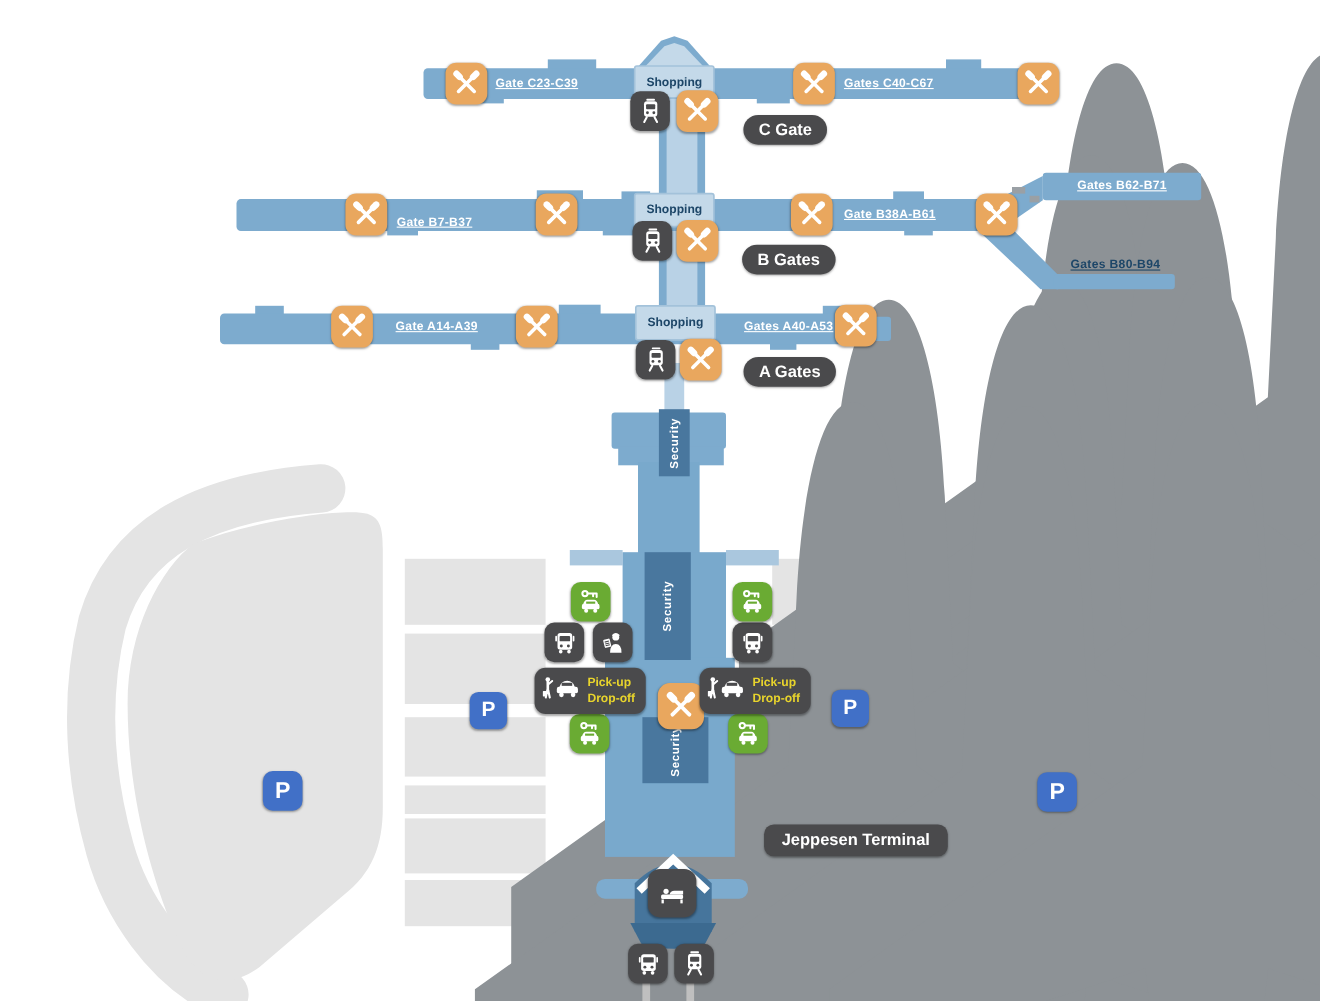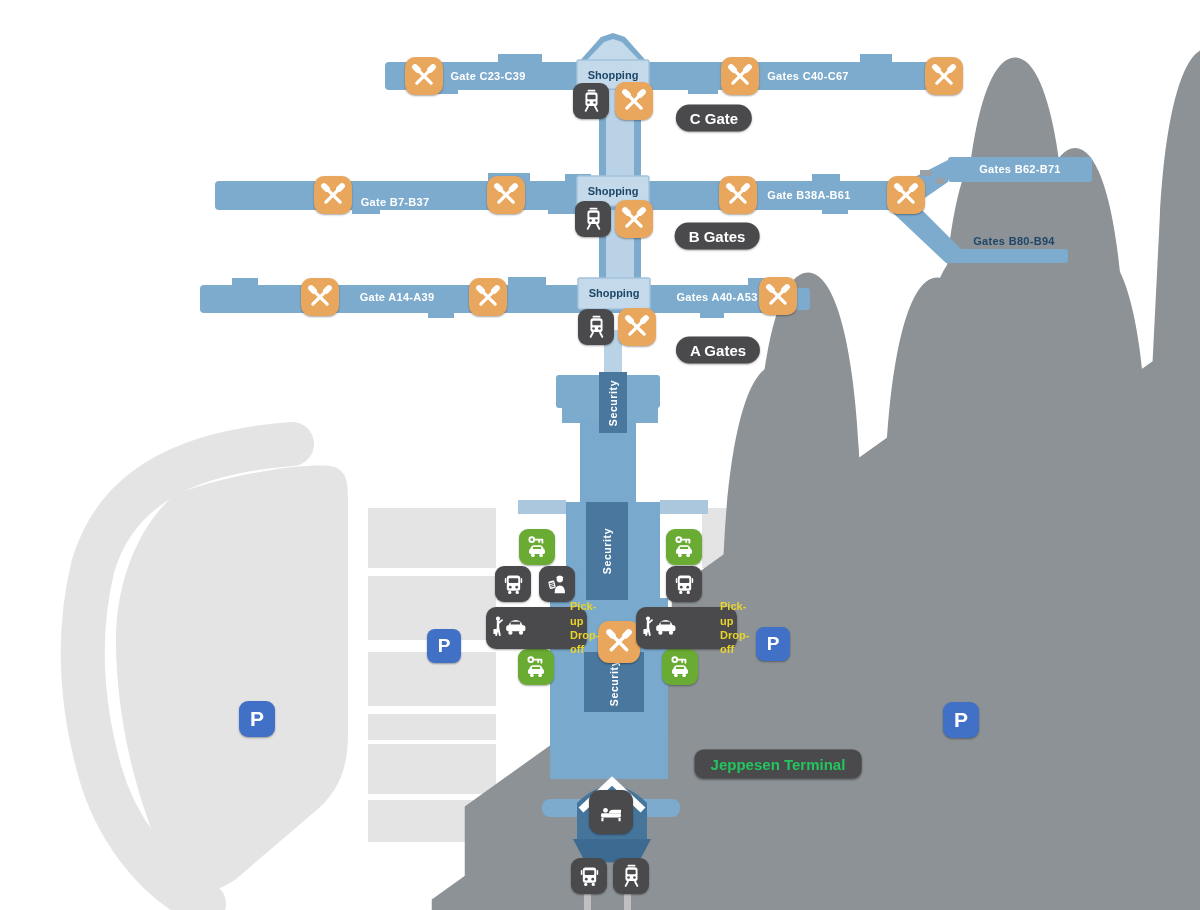--- a/index.html
+++ b/index.html
@@ -1,42 +1,42 @@
 <!DOCTYPE html>
 <html><head>
 <meta charset="utf-8">
 <style>
   html,body{margin:0;padding:0;background:#fff;}
   #map{position:relative;width:1200px;height:910px;background:#ffffff;overflow:hidden;
        font-family:"Liberation Sans",sans-serif;}
   #base{position:absolute;left:0;top:0;}
   .lbl{position:absolute;transform:translate(-50%,-50%);font:700 11px "Liberation Sans",sans-serif;
-       color:#fff;white-space:nowrap;letter-spacing:.3px;}
+       color:#fff;white-space:nowrap;letter-spacing:.3px;text-decoration:underline;}
   .lbl.navy{color:#1d4668;}
   .shoplbl{position:absolute;transform:translate(-50%,-50%);font:700 11px "Liberation Sans",sans-serif;
        color:#1d4668;white-space:nowrap;}
   .vlbl{position:absolute;color:#fff;font:700 10.5px "Liberation Sans",sans-serif;
        writing-mode:vertical-rl;transform:translate(-50%,-50%) rotate(180deg);
        letter-spacing:.6px;white-space:nowrap;}
   .gbadge{position:absolute;transform:translate(-50%,-50%);background:#4a4a4c;color:#fff;
        font:700 15px "Liberation Sans",sans-serif;padding:5px 14px;border-radius:14px;
        white-space:nowrap;box-shadow:0 1px 2px rgba(0,0,0,.35);}
-  .jbadge{position:absolute;transform:translate(-50%,-50%);background:#4a4a4c;color:#22c55e;
+  .jbadge{position:absolute;transform:translate(-50%,-50%);background:#4a4a4c;color:#ffffff;
        font:700 15px "Liberation Sans",sans-serif;padding:6px 16px;border-radius:9px;
        white-space:nowrap;box-shadow:0 1px 2px rgba(0,0,0,.35);}
   .ic{position:absolute;display:flex;align-items:center;justify-content:center;
        box-shadow:0 1px 2px rgba(0,0,0,.35);}
   .ic-orange{background:#e9a75e;}
   .ic-dark{background:#4a4a4c;}
   .ic-green{background:#6aab33;}
   .ic-blue{background:#4170c7;color:#fff;font-weight:700;}
   .pickup{position:absolute;display:flex;align-items:center;gap:5px;background:#4a4a4c;
        border-radius:10px;padding:3px 7px;box-sizing:border-box;width:101px;height:42px;
        box-shadow:0 1px 2px rgba(0,0,0,.35);}
-  .pickup .txt{font:700 11px "Liberation Sans",sans-serif;color:#e8d42c;line-height:1.3;margin-left:36px;}
+  .pickup .txt{font:700 11px "Liberation Sans",sans-serif;color:#e8d42c;line-height:1.3;}
 </style>
 </head>
 <body>
 
 <div id="map">
 
 <svg width="0" height="0" style="position:absolute" aria-hidden="true">
 <defs>
   <symbol id="i-plane" viewBox="-30 -34 60 68">
     <path fill="#8d9296" d="M0,-32 C2.2,-32 3.6,-26 4,-18 L4.6,-6 L27,10 L27,16 L4.4,8.5 L2.8,22 L10.5,28.5 L10.5,32 L0,29 L-10.5,32 L-10.5,28.5 L-2.8,22 L-4.4,8.5 L-27,16 L-27,10 L-4.6,-6 L-4,-18 C-3.6,-26 -2.2,-32 0,-32 Z"></path>
@@ -237,21 +237,21 @@
 <div class="shoplbl" style="left:613px;top:75px">Shopping</div>
 <div class="shoplbl" style="left:613px;top:191px">Shopping</div>
 <div class="shoplbl" style="left:614px;top:293px">Shopping</div>
 
 <div class="vlbl" style="left:613px;top:403px">Security</div>
 <div class="vlbl" style="left:607px;top:551px">Security</div>
 <div class="vlbl" style="left:614px;top:683px">Security</div>
 
 <div class="gbadge" style="left:714px;top:118px">C Gate</div>
 <div class="gbadge" style="left:717px;top:236px">B Gates</div>
-<div class="gbadge" style="left:718px;top:350px">A Gates</div>
+<div class="gbadge" style="left:718px;top:338px">A Gates</div>
 <div class="jbadge" style="left:778px;top:764px">Jeppesen Terminal</div>
 
 <div class="ic ic-orange" style="left:405px;top:57px;width:38px;height:38px;border-radius:10px">
       <svg width="26" height="26">
         <use href="#i-utensils"></use>
       </svg>
     </div>
 <div class="ic ic-orange" style="left:721px;top:57px;width:38px;height:38px;border-radius:10px">
       <svg width="26" height="26">
         <use href="#i-utensils"></use>

